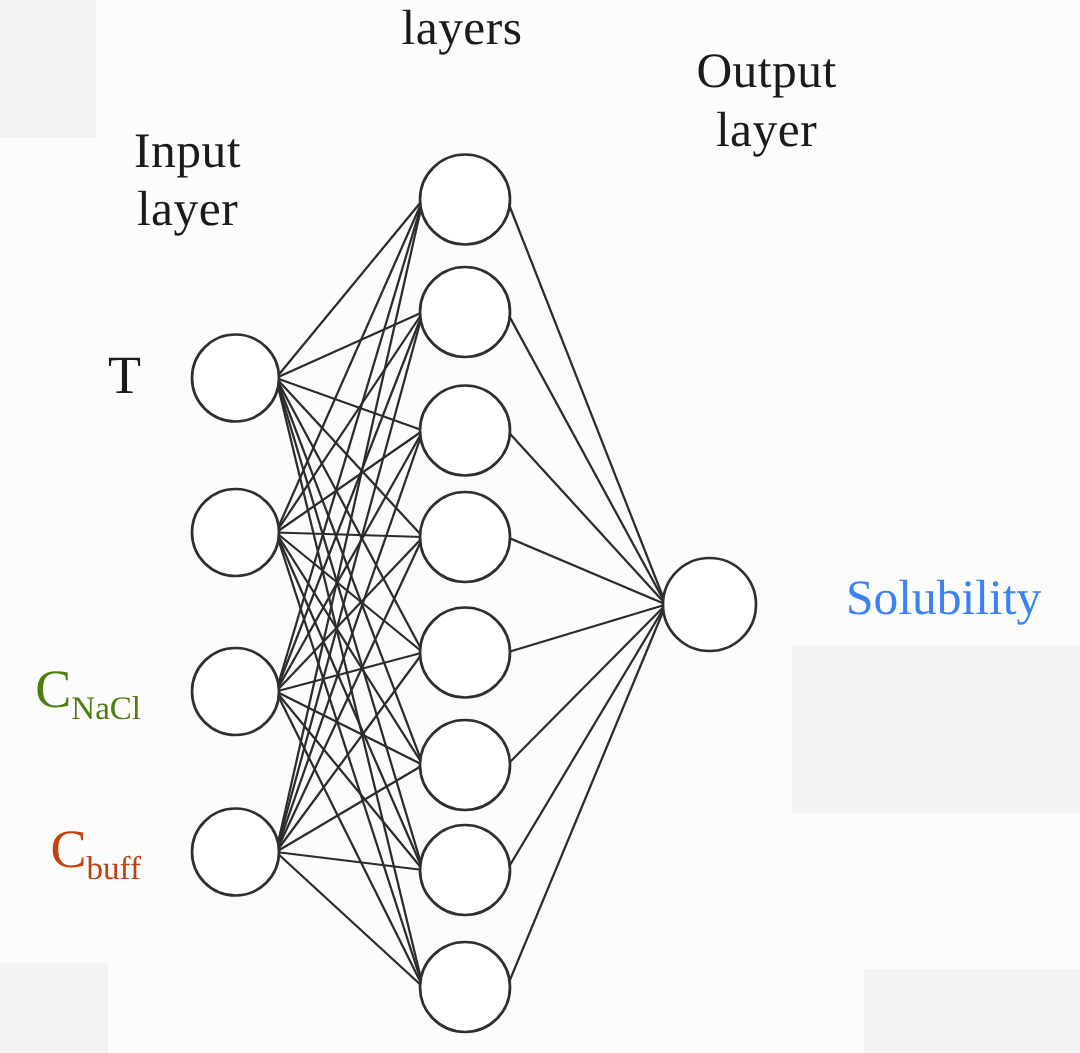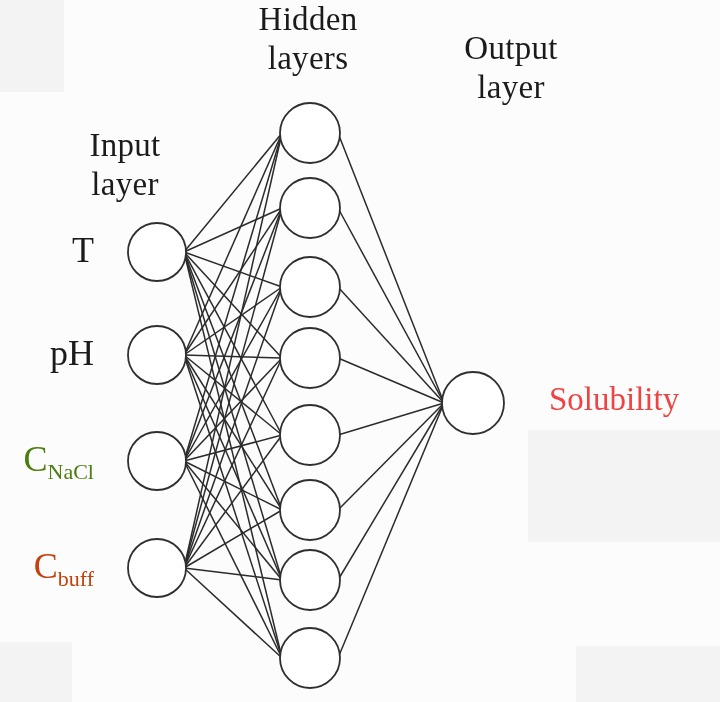--- a/index.html
+++ b/index.html
@@ -100,41 +100,37 @@
       <circle cx="310" cy="208" r="30" fill="#ffffff" stroke="#2f2f2f" stroke-width="1.8"></circle>
       <circle cx="310" cy="287" r="30" fill="#ffffff" stroke="#2f2f2f" stroke-width="1.8"></circle>
       <circle cx="310" cy="358" r="30" fill="#ffffff" stroke="#2f2f2f" stroke-width="1.8"></circle>
       <circle cx="310" cy="435" r="30" fill="#ffffff" stroke="#2f2f2f" stroke-width="1.8"></circle>
       <circle cx="310" cy="510" r="30" fill="#ffffff" stroke="#2f2f2f" stroke-width="1.8"></circle>
       <circle cx="310" cy="580" r="30" fill="#ffffff" stroke="#2f2f2f" stroke-width="1.8"></circle>
       <circle cx="310" cy="658" r="30" fill="#ffffff" stroke="#2f2f2f" stroke-width="1.8"></circle>
       <circle cx="473" cy="403" r="31" fill="#ffffff" stroke="#2f2f2f" stroke-width="1.8"></circle>
     </svg>
 
-  <div class="lbl layer-title input-title" style="color: rgb(27, 27, 27); margin-top: 44px;">
+  <div class="lbl layer-title input-title" style="color: rgb(27, 27, 27);">
     <div>Input</div>
     <div>layer</div>
   </div>
   <div class="lbl layer-title hidden-title" style="color: rgb(27, 27, 27);">
-    <div>Hidden</div>
     <div>layers</div>
   </div>
   <div class="lbl layer-title output-title" style="color: rgb(27, 27, 27); text-align: center;">
     <div>Output</div>
     <div>layer</div>
   </div>
 
   <div class="lbl input-node-label" style="color: rgb(27, 27, 27); top: 228px;">
     <span>T</span><sub></sub>
   </div>
-  <div class="lbl input-node-label" style="color: rgb(27, 27, 27); top: 331px;">
-    <span>pH</span><sub></sub>
-  </div>
   <div class="lbl input-node-label" style="color: #4d7c0f; top: 437px;">
     <span>C</span><sub>NaCl</sub>
   </div>
   <div class="lbl input-node-label" style="color: #c2410c; top: 544px;">
     <span>C</span><sub>buff</sub>
   </div>
 
-  <div class="lbl solubility" style="color: #ef4444;">Solubility</div>
+  <div class="lbl solubility" style="color: #3b82f6; margin-left: 15px;">Solubility</div>
 
 </div>
 
 </body></html>

